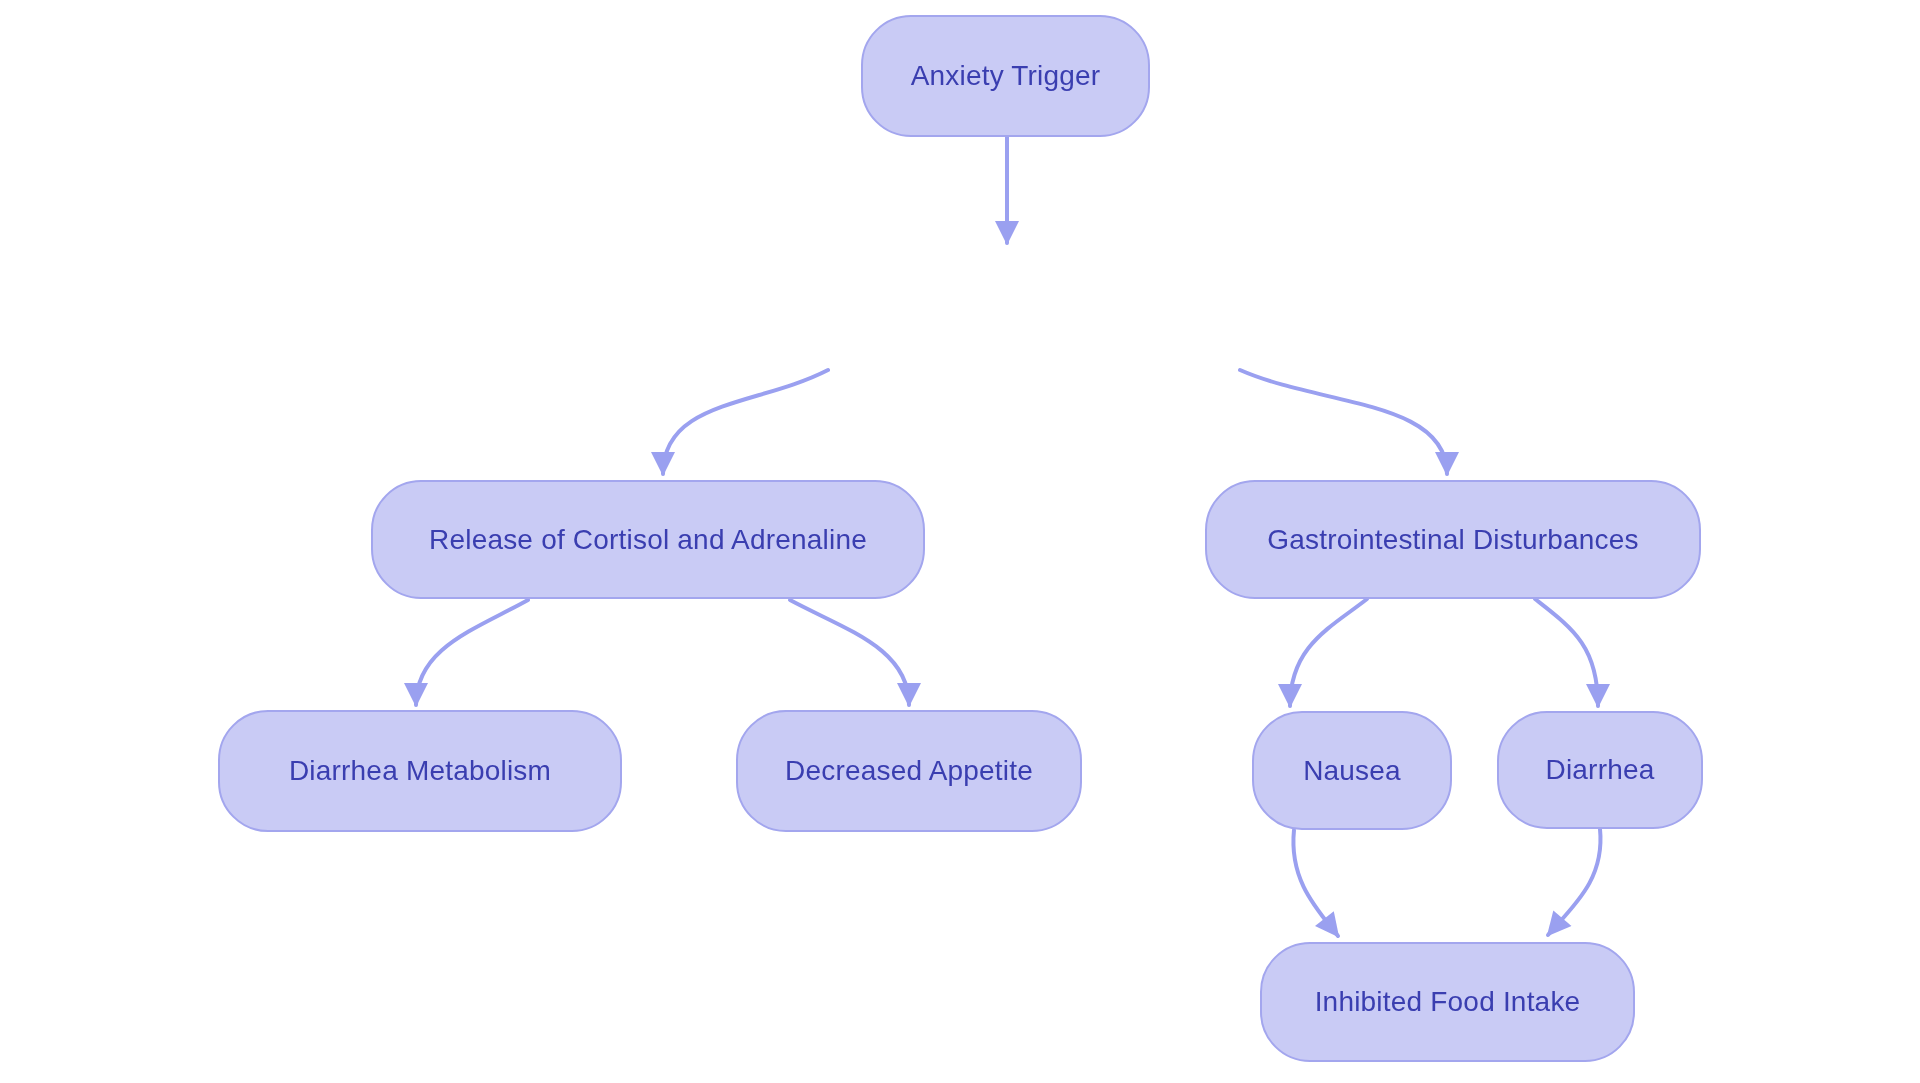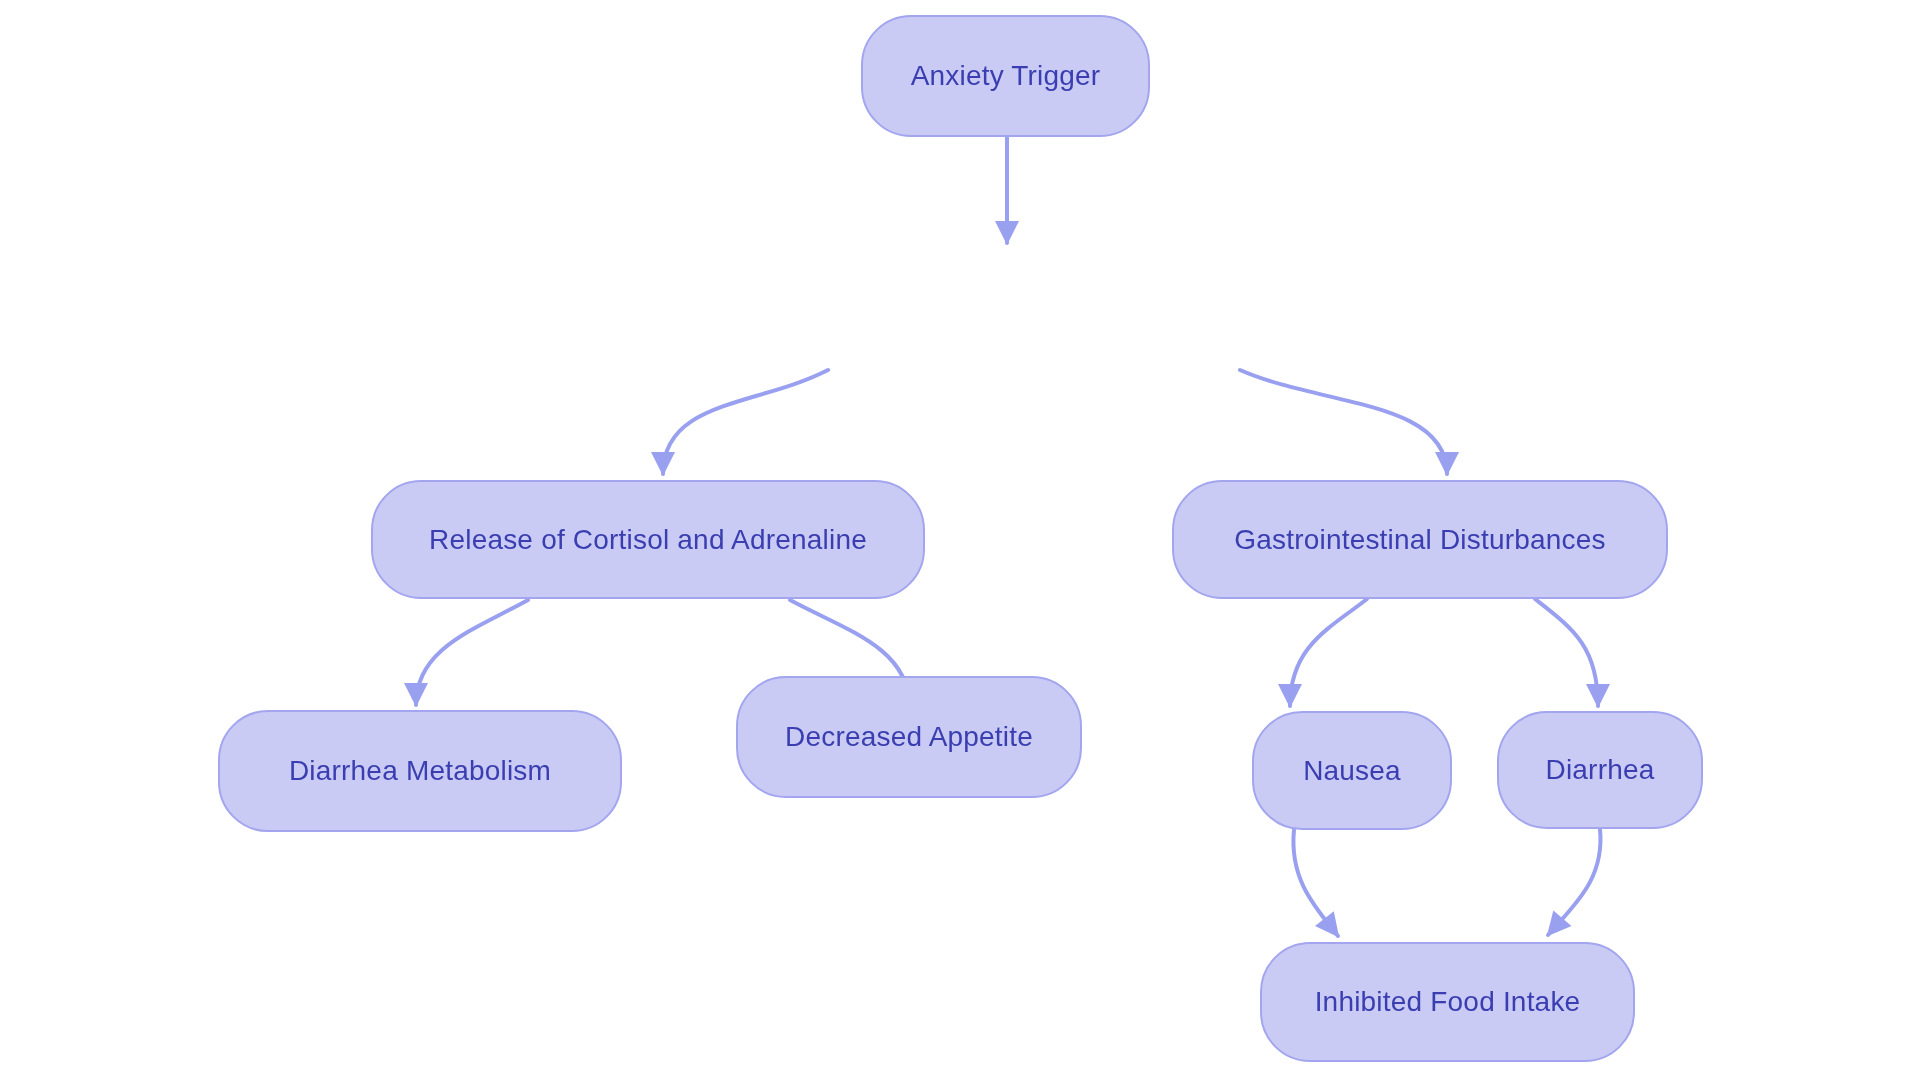--- a/index.html
+++ b/index.html
@@ -74,29 +74,29 @@
 
   <div class="node" style="left:861px; top:15px; width:289px; height:122px;">
     <span class="label">Anxiety Trigger</span>
   </div>
 
 
   <div class="node" style="left:371px; top:480px; width:554px; height:119px;">
     <span class="label">Release of Cortisol and Adrenaline</span>
   </div>
 
-  <div class="node" style="left:1172px; top:480px; width:496px; height:119px;">
+  <div class="node" style="left:1205px; top:480px; width:496px; height:119px;">
     <span class="label">Gastrointestinal Disturbances</span>
   </div>
 
   <div class="node" style="left:218px; top:710px; width:404px; height:122px;">
     <span class="label">Diarrhea Metabolism</span>
   </div>
 
-  <div class="node" style="left:736px; top:676px; width:346px; height:122px;">
+  <div class="node" style="left:736px; top:710px; width:346px; height:122px;">
     <span class="label">Decreased Appetite</span>
   </div>
 
   <div class="node" style="left:1252px; top:711px; width:200px; height:119px;">
     <span class="label">Nausea</span>
   </div>
 
   <div class="node" style="left:1260px; top:942px; width:375px; height:120px;">
     <span class="label">Inhibited Food Intake</span>
   </div>

